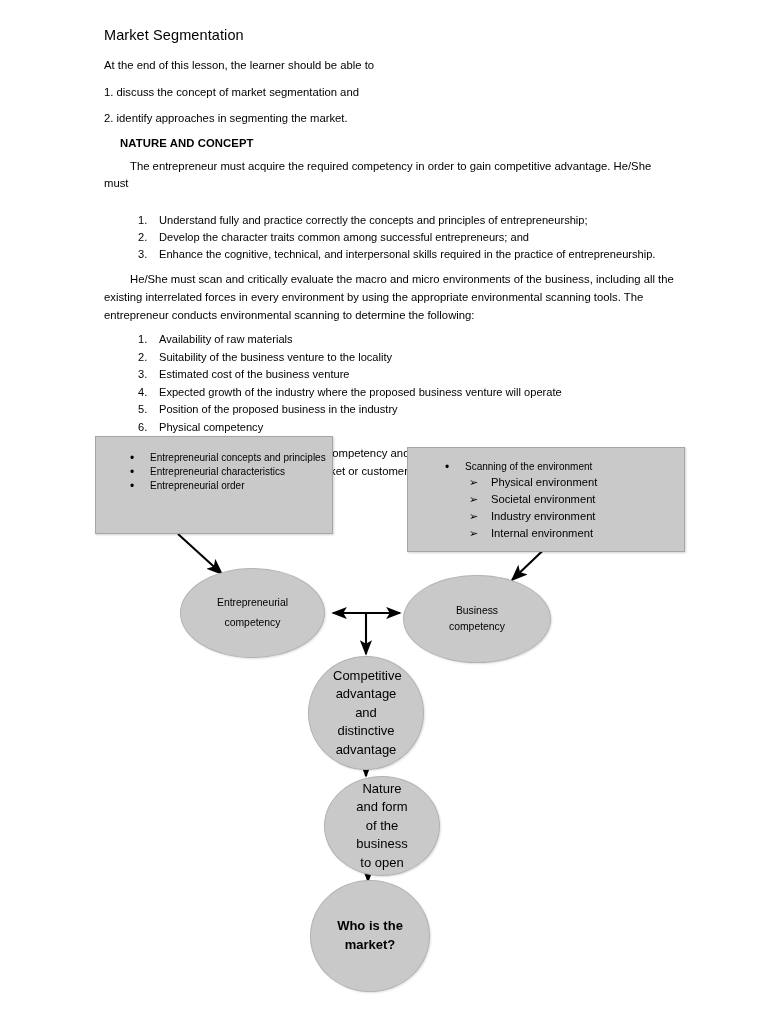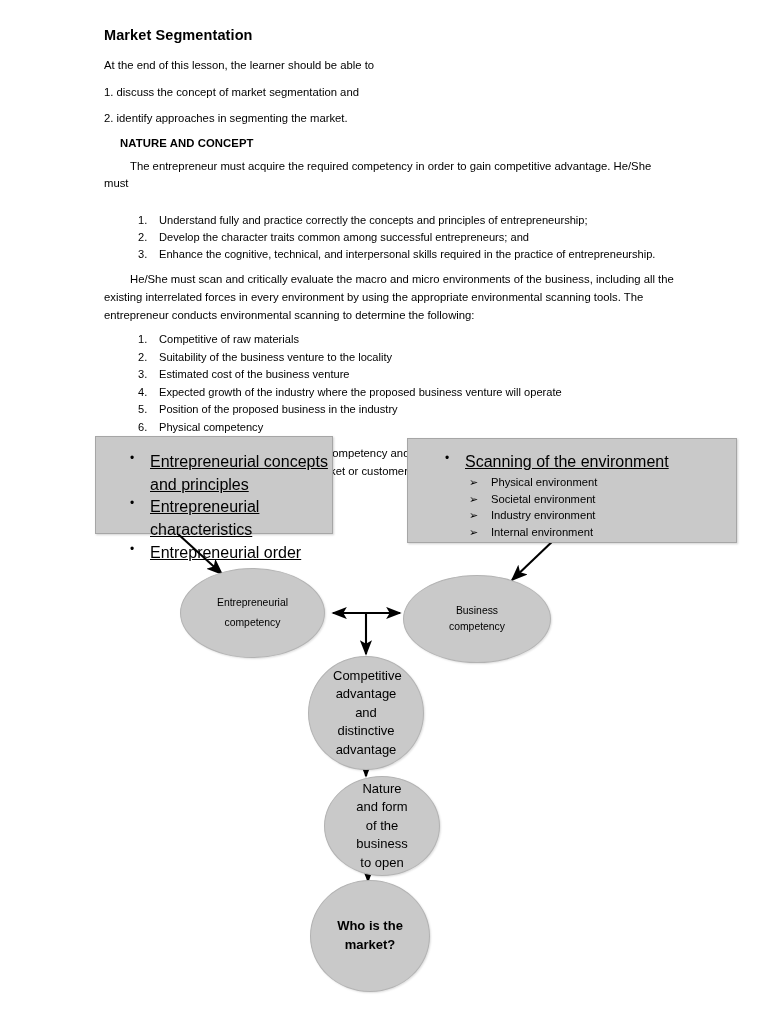--- a/index.html
+++ b/index.html
@@ -29,21 +29,21 @@
   
   .doc-body {
     position: absolute;
     left: 104px;
     top: 26px;
     width: 574px;
   }
 
   .doc-title {
     font-size: 14.5px;
-    font-weight: bold;
+    font-weight: normal;
     line-height: 1.25;
     margin: 0 0 13px 0;
     letter-spacing: 0.1px;
   }
 
   .para {
     font-size: 11.3px;
     line-height: 1.46;
     margin: 0 0 10px 0;
   }
@@ -97,26 +97,25 @@
     height: 570px;
   }
 
   .gbox {
     position: absolute;
     background: #c9c9c9;
     border: 1px solid #a6a6a6;
     box-shadow: 1px 1px 2px rgba(0,0,0,0.18);
   }
   .gbox-left  { left: 95px;  top: 4px;  width: 238px; height: 98px; }
-  .gbox-right { left: 407px; top: 6px;  width: 330px; height: 105px; }
+  .gbox-right { left: 407px; top: 15px;  width: 278px; height: 105px; }
   .gbox .bullet-item {
     position: relative;
-    font-size: 16px;
+    font-size: 10px;
     line-height: 1.42;
-    text-decoration: underline;
   }
   .gbox .bullet-item::before {
     content: "\2022";
     position: absolute;
     left: -20px;
     top: -1px;
     font-size: 12px;
   }
   .gbox-left .list-wrap {
     position: absolute;
@@ -196,21 +195,21 @@
 
     <ol class="numlist">
       <li>Understand fully and practice correctly the concepts and principles of entrepreneurship;</li>
       <li>Develop the character traits common among successful entrepreneurs; and</li>
       <li>Enhance the cognitive, technical, and interpersonal skills required in the practice of entrepreneurship.</li>
     </ol>
 
     <p class="para block">He/She must scan and critically evaluate the macro and micro environments of the business, including all the existing interrelated forces in every environment by using the appropriate environmental scanning tools. The entrepreneur conducts environmental scanning to determine the following:</p>
 
     <ol class="numlist spaced">
-      <li>Competitive of raw materials</li>
+      <li>Availability of raw materials</li>
       <li>Suitability of the business venture to the locality</li>
       <li>Estimated cost of the business venture</li>
       <li>Expected growth of the industry where the proposed business venture will operate</li>
       <li>Position of the proposed business in the industry</li>
       <li>Physical competency</li>
     </ol>
 
     <p class="para block">After assessing his/her entrepreneurial competency and the business competency of his/her chosen venture, the entrepreneur now determines his/her market or customers.</p>
   </div>
 

